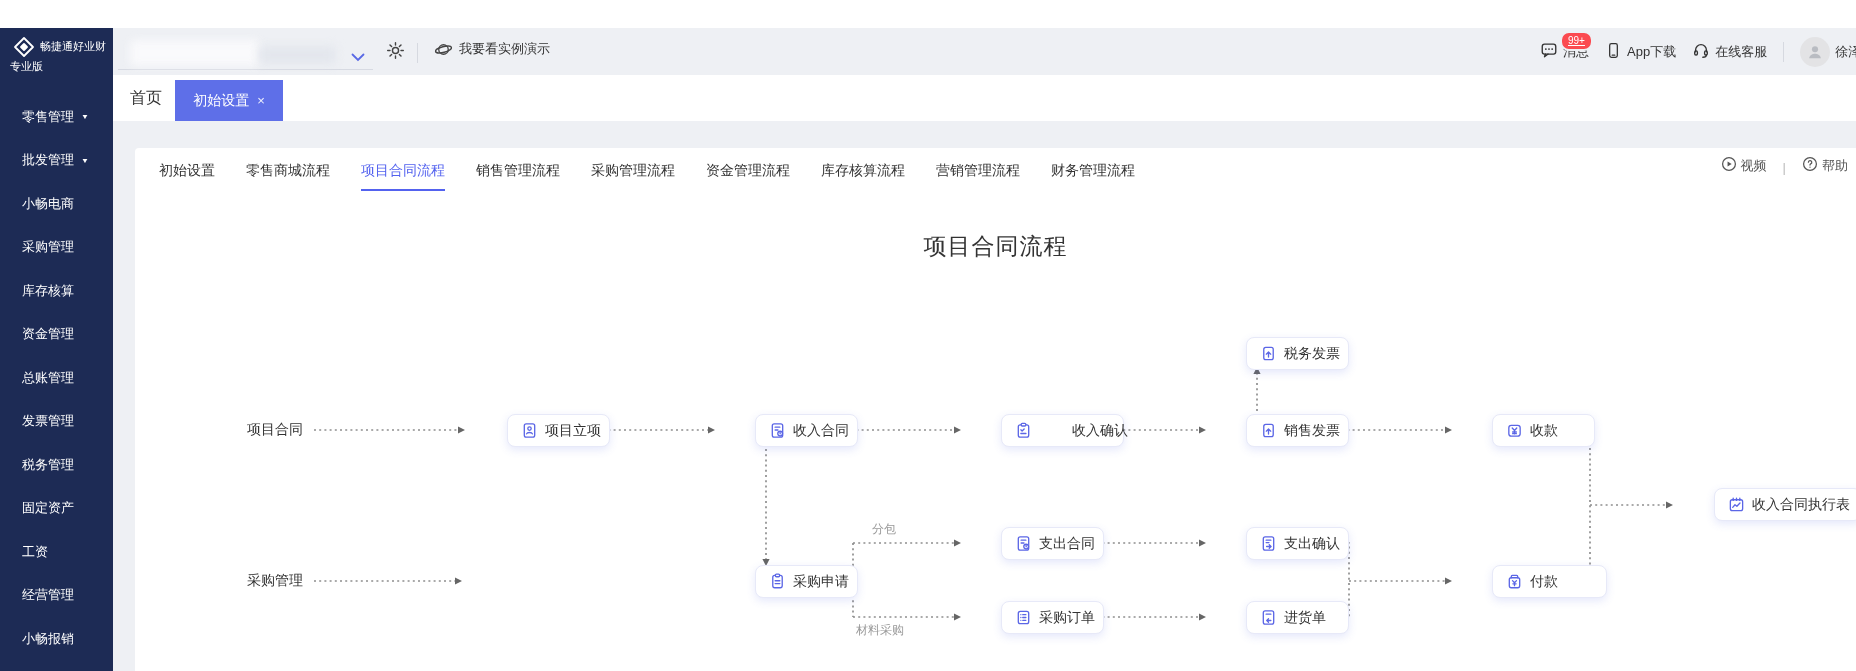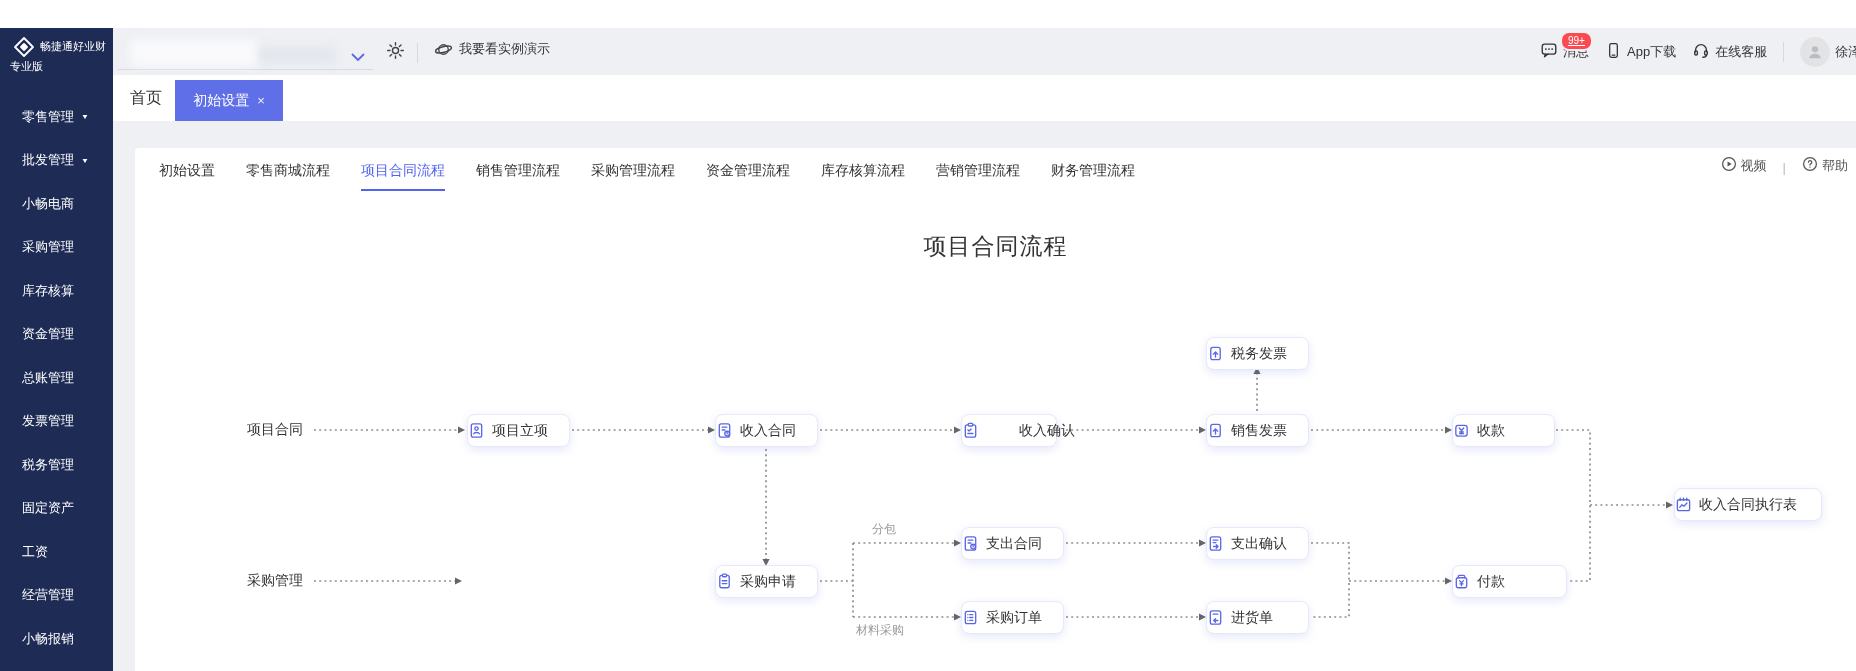--- a/index.html
+++ b/index.html
@@ -47,21 +47,21 @@
   .card{position:absolute;left:135px;top:148px;width:1721px;height:523px;background:#fff;border-radius:4px 0 0 0;}
   .flow-tabs{position:absolute;left:24px;top:6px;display:flex;gap:31px;}
   .ftab{font-size:14px;color:var(--ink);padding:8px 0 9px 0;cursor:pointer;white-space:nowrap;}
   .ftab.active{color:var(--accent-text);border-bottom:2px solid var(--accent-text);}
   .card-tools{position:absolute;right:8px;top:8px;display:flex;align-items:flex-end;gap:14px;font-size:13px;color:#555;}
   .tool{display:flex;align-items:center;gap:4px;cursor:pointer;}
   .tool-sep{color:#bbb;margin:0 2px;}
   .flow-title{position:absolute;left:0;top:83px;width:100%;text-align:center;font-size:23px;font-weight:400;color:var(--ink);letter-spacing:1px;}
   
   .flow-layer{position:absolute;left:0;top:0;width:1856px;height:671px;pointer-events:none;}
-  .flow-node{position:absolute;height:33px;background:#fff;border:1px solid #e7e9f8;border-radius:8px;box-shadow:0 3px 9px rgba(95,110,230,.16);display:flex;align-items:center;gap:7px;font-size:14px;color:var(--ink);pointer-events:auto;cursor:pointer;white-space:nowrap;}
+  .flow-node{position:absolute;height:33px;background:#fff;border:1px solid #e7e9f8;border-radius:8px;box-shadow:0 3px 9px rgba(95,110,230,.16);display:flex;align-items:center;gap:7px;padding-left:13px;font-size:14px;color:var(--ink);pointer-events:auto;cursor:pointer;white-space:nowrap;margin-left:40px;}
   .row-label{position:absolute;transform:translateY(-50%);font-size:14px;color:var(--ink);white-space:nowrap;pointer-events:auto;}
   .edge-label{position:absolute;transform:translate(-50%,-50%);font-size:12px;color:#999;white-space:nowrap;}
   .edges-svg{position:absolute;left:0;top:0;}
 </style>
 </head>
 <body>
 
 <div class="canvas">
   <div class="top-strip"></div>
 
@@ -287,21 +287,21 @@
         <span style="display: flex;">
           <svg width="17" height="17" viewBox="0 0 18 18" fill="none" stroke="#5b66e6" stroke-width="1.4" stroke-linecap="round" stroke-linejoin="round">
             <rect x="3.5" y="2" width="11" height="14" rx="2"></rect>
             <path d="M6.5 5.5h5M6.5 8.5h3"></path>
             <circle cx="11.8" cy="12.3" r="2.5" fill="#fff"></circle>
             <path d="M11.8 11.2v1.3"></path>
           </svg>
         </span>
         <span>收入合同</span>
       </div>
-      <div class="flow-node" style="left: 961px; top: 414px; width: 96px; gap: 40px;">
+      <div class="flow-node" style="left: 961px; top: 414px; width: 123px; gap: 40px;">
         <span style="display: flex;">
           <svg width="17" height="17" viewBox="0 0 18 18" fill="none" stroke="#5b66e6" stroke-width="1.4" stroke-linecap="round" stroke-linejoin="round">
             <rect x="3.5" y="3" width="11" height="13" rx="2"></rect>
             <rect x="6.6" y="1.4" width="4.8" height="2.8" rx="1" fill="#fff"></rect>
             <path d="M6.2 8.3l1.3 1.3 2.2-2.2M6.2 12.2h5.4"></path>
           </svg>
         </span>
         <span>收入确认</span>
       </div>
       <div class="flow-node" style="left: 1206px; top: 414px; width: 103px;">

